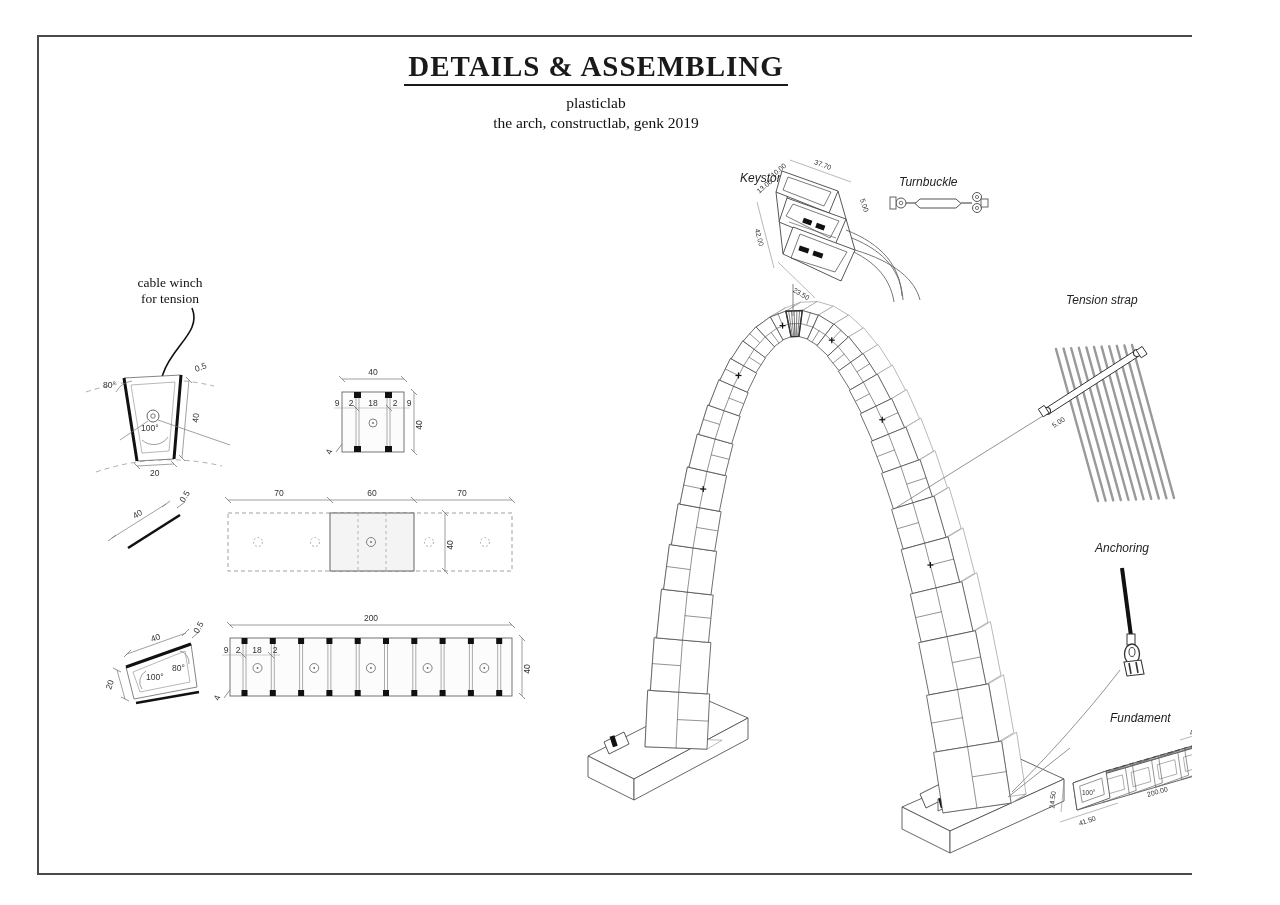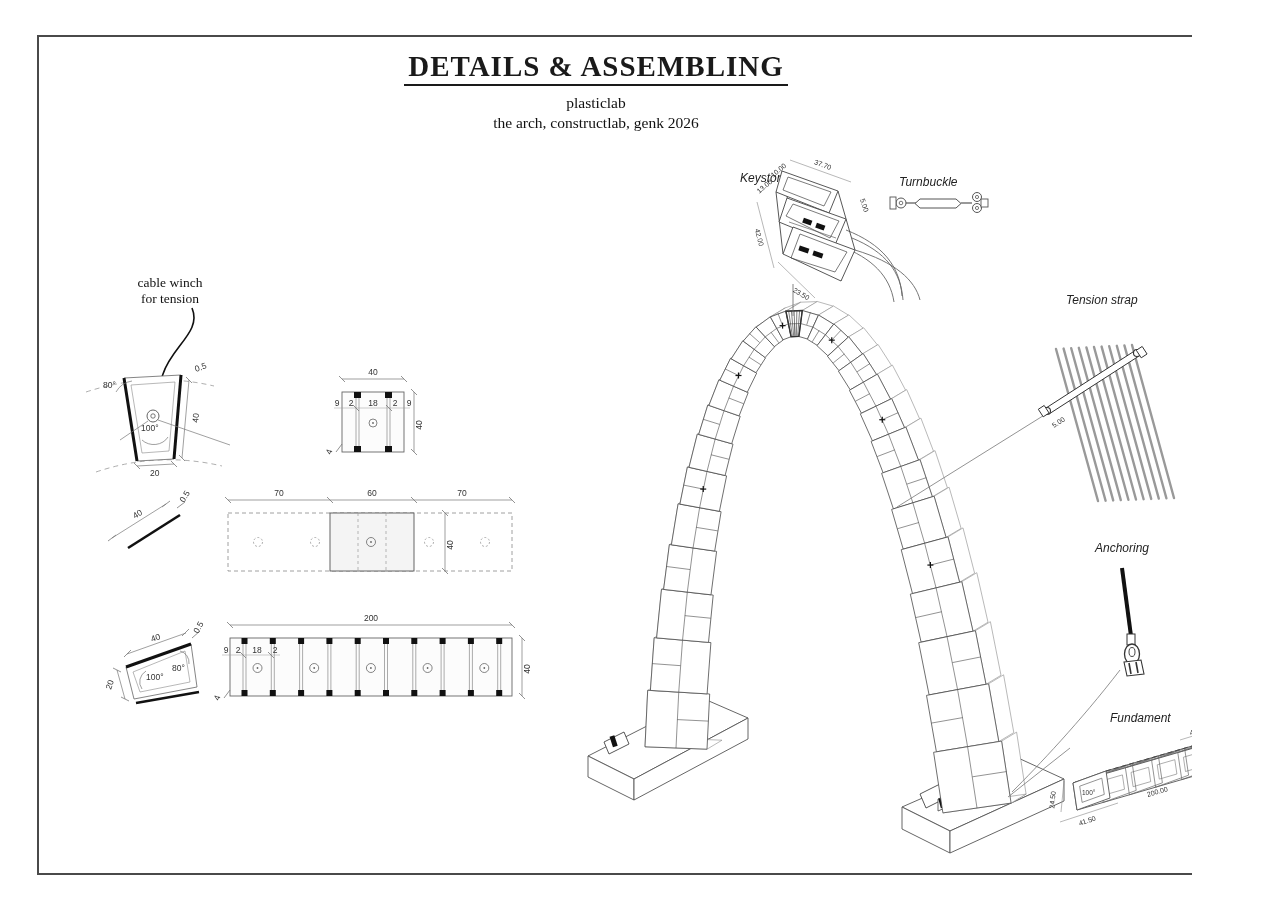--- a/index.html
+++ b/index.html
@@ -19,21 +19,21 @@
 </style>
 </head>
 <body>
 
 <div class="sheet">
 
   <div class="titleblock">
     <h1>DETAILS &amp; ASSEMBLING</h1>
     <div class="sub">
       <div>plasticlab</div>
-      <div>the arch, constructlab, genk 2026</div>
+      <div>the arch, constructlab, genk 2019</div>
     </div>
   </div>
 
   <svg width="1280" height="905" viewBox="0 0 1280 905">
 
     <rect x="38" y="36" width="1207" height="838" fill="none" stroke="#4a4a4a" stroke-width="2"></rect>
 
     <g>
       <text class="serlbl" x="170" y="287" text-anchor="middle">cable winch</text>
       <text class="serlbl" x="170" y="303" text-anchor="middle">for tension</text>

